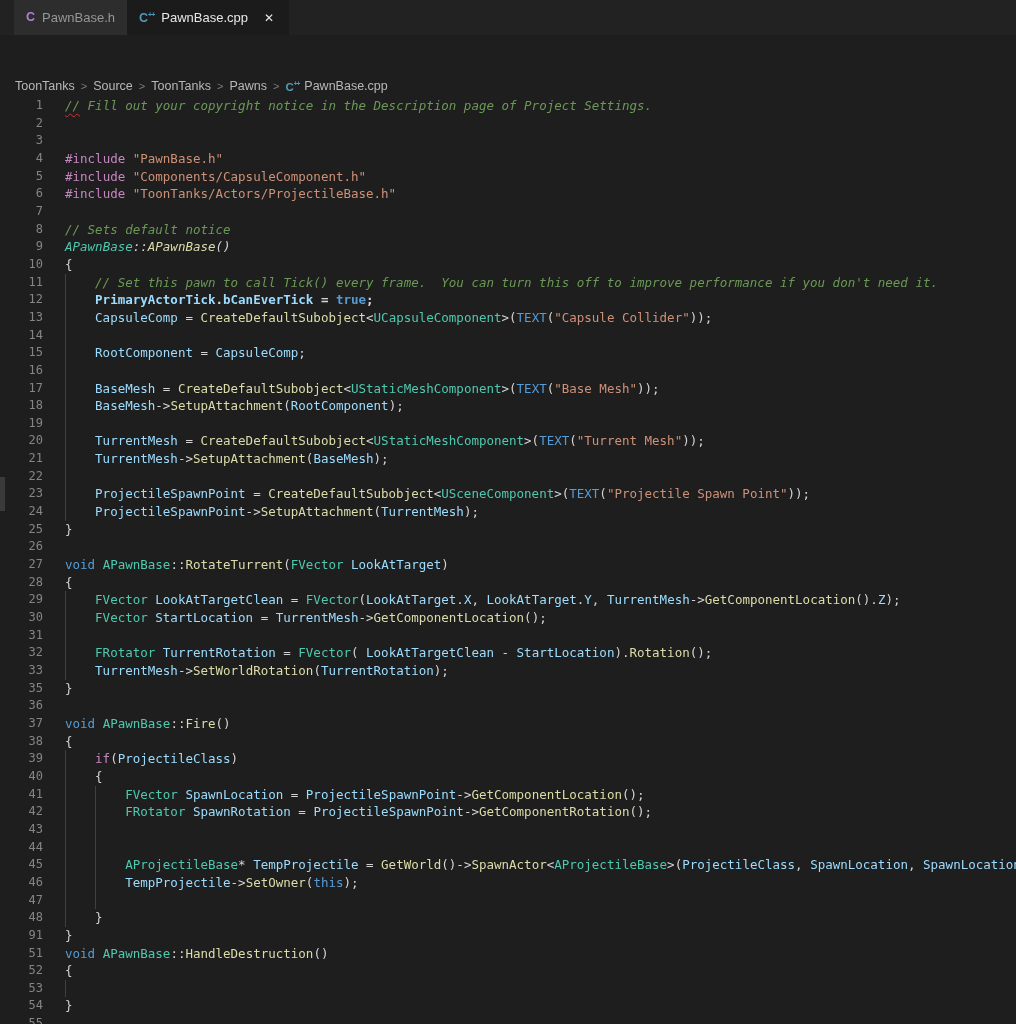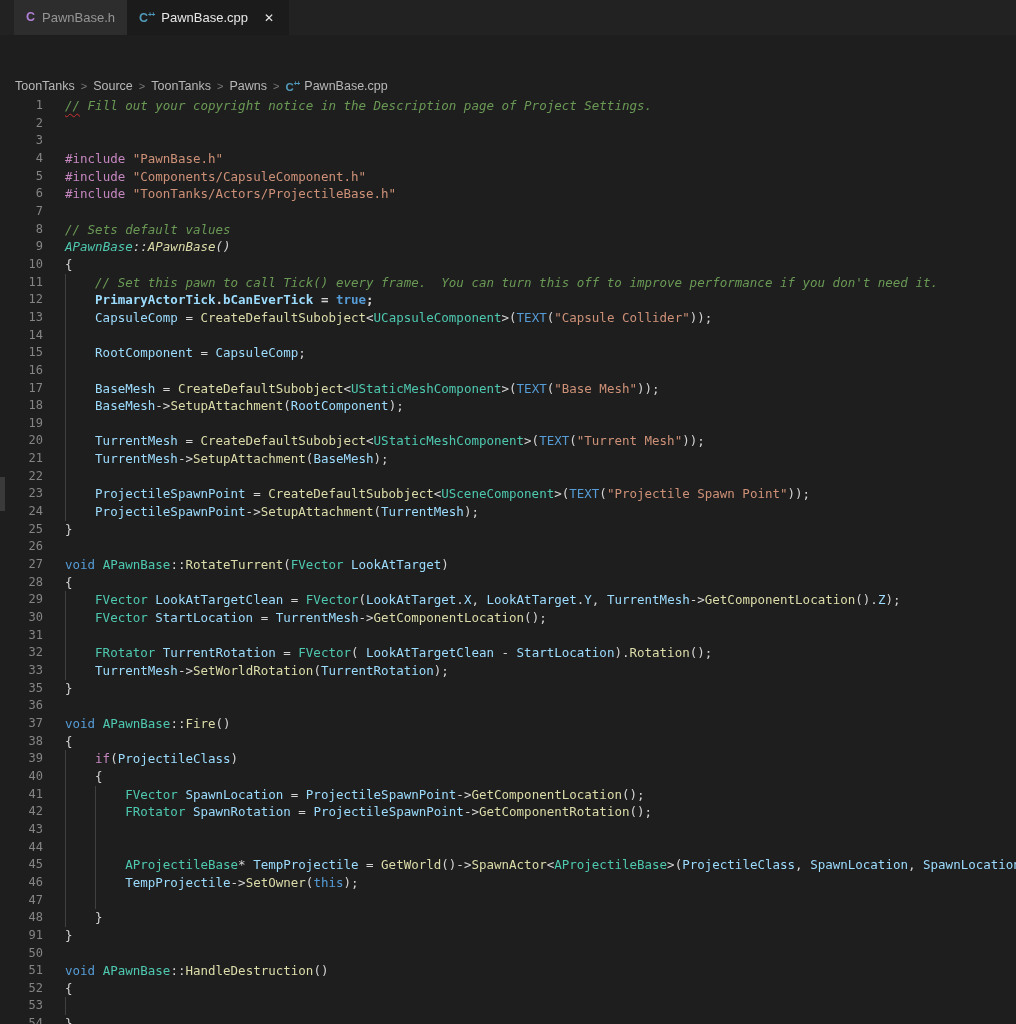--- a/index.html
+++ b/index.html
@@ -115,21 +115,21 @@
 <div class="editor">
   <div class="left-marker"></div>
   <div id="code-area">
       <div class="line"><span class="ln">1</span><span class="code" style="padding-left: 0ch;"><span class="tok cq">//</span><span class="tok c"> Fill out your copyright notice in the Description page of Project Settings.</span></span></div>
       <div class="line"><span class="ln">2</span><span class="code" style="padding-left: 0ch;"></span></div>
       <div class="line"><span class="ln">3</span><span class="code" style="padding-left: 0ch;"></span></div>
       <div class="line"><span class="ln">4</span><span class="code" style="padding-left: 0ch;"><span class="tok k">#include </span><span class="tok s">"PawnBase.h"</span></span></div>
       <div class="line"><span class="ln">5</span><span class="code" style="padding-left: 0ch;"><span class="tok k">#include </span><span class="tok s">"Components/CapsuleComponent.h"</span></span></div>
       <div class="line"><span class="ln">6</span><span class="code" style="padding-left: 0ch;"><span class="tok k">#include </span><span class="tok s">"ToonTanks/Actors/ProjectileBase.h"</span></span></div>
       <div class="line"><span class="ln">7</span><span class="code" style="padding-left: 0ch;"></span></div>
-      <div class="line"><span class="ln">8</span><span class="code" style="padding-left: 0ch;"><span class="tok c">// Sets default values</span></span></div>
+      <div class="line"><span class="ln">8</span><span class="code" style="padding-left: 0ch;"><span class="tok c">// Sets default notice</span></span></div>
       <div class="line"><span class="ln">9</span><span class="code" style="padding-left: 0ch; font-style: italic;"><span class="tok t">APawnBase</span><span class="tok p">::</span><span class="tok f">APawnBase</span><span class="tok p">()</span></span></div>
       <div class="line"><span class="ln">10</span><span class="code" style="padding-left: 0ch;"><span class="tok p">{</span></span></div>
       <div class="line"><span class="ln">11</span><span class="code" style="padding-left: 4ch;"><i class="guide" style="left: 0ch;"></i><span class="tok c">// Set this pawn to call Tick() every frame.  You can turn this off to improve performance if you don't need it.</span></span></div>
       <div class="line"><span class="ln">12</span><span class="code" style="padding-left: 4ch; font-weight: bold;"><i class="guide" style="left: 0ch;"></i><span class="tok v">PrimaryActorTick</span><span class="tok p">.</span><span class="tok v">bCanEverTick</span><span class="tok p"> = </span><span class="tok b">true</span><span class="tok p">;</span></span></div>
       <div class="line"><span class="ln">13</span><span class="code" style="padding-left: 4ch;"><i class="guide" style="left: 0ch;"></i><span class="tok v">CapsuleComp</span><span class="tok p"> = </span><span class="tok f">CreateDefaultSubobject</span><span class="tok p">&lt;</span><span class="tok t">UCapsuleComponent</span><span class="tok p">&gt;(</span><span class="tok b">TEXT</span><span class="tok p">(</span><span class="tok s">"Capsule Collider"</span><span class="tok p">));</span></span></div>
       <div class="line"><span class="ln">14</span><span class="code" style="padding-left: 0ch;"><i class="guide" style="left: 0ch;"></i></span></div>
       <div class="line"><span class="ln">15</span><span class="code" style="padding-left: 4ch;"><i class="guide" style="left: 0ch;"></i><span class="tok v">RootComponent</span><span class="tok p"> = </span><span class="tok v">CapsuleComp</span><span class="tok p">;</span></span></div>
       <div class="line"><span class="ln">16</span><span class="code" style="padding-left: 0ch;"><i class="guide" style="left: 0ch;"></i></span></div>
       <div class="line"><span class="ln">17</span><span class="code" style="padding-left: 4ch;"><i class="guide" style="left: 0ch;"></i><span class="tok v">BaseMesh</span><span class="tok p"> = </span><span class="tok f">CreateDefaultSubobject</span><span class="tok p">&lt;</span><span class="tok t">UStaticMeshComponent</span><span class="tok p">&gt;(</span><span class="tok b">TEXT</span><span class="tok p">(</span><span class="tok s">"Base Mesh"</span><span class="tok p">));</span></span></div>
       <div class="line"><span class="ln">18</span><span class="code" style="padding-left: 4ch;"><i class="guide" style="left: 0ch;"></i><span class="tok v">BaseMesh</span><span class="tok p">-&gt;</span><span class="tok f">SetupAttachment</span><span class="tok p">(</span><span class="tok v">RootComponent</span><span class="tok p">);</span></span></div>
@@ -156,20 +156,19 @@
       <div class="line"><span class="ln">40</span><span class="code" style="padding-left: 4ch;"><i class="guide" style="left: 0ch;"></i><span class="tok p">{</span></span></div>
       <div class="line"><span class="ln">41</span><span class="code" style="padding-left: 8ch;"><i class="guide" style="left: 0ch;"></i><i class="guide" style="left: 4ch;"></i><span class="tok t">FVector</span><span class="tok p"> </span><span class="tok v">SpawnLocation</span><span class="tok p"> = </span><span class="tok v">ProjectileSpawnPoint</span><span class="tok p">-&gt;</span><span class="tok f">GetComponentLocation</span><span class="tok p">();</span></span></div>
       <div class="line"><span class="ln">42</span><span class="code" style="padding-left: 8ch;"><i class="guide" style="left: 0ch;"></i><i class="guide" style="left: 4ch;"></i><span class="tok t">FRotator</span><span class="tok p"> </span><span class="tok v">SpawnRotation</span><span class="tok p"> = </span><span class="tok v">ProjectileSpawnPoint</span><span class="tok p">-&gt;</span><span class="tok f">GetComponentRotation</span><span class="tok p">();</span></span></div>
       <div class="line"><span class="ln">43</span><span class="code" style="padding-left: 0ch;"><i class="guide" style="left: 0ch;"></i><i class="guide" style="left: 4ch;"></i></span></div>
       <div class="line"><span class="ln">44</span><span class="code" style="padding-left: 0ch;"><i class="guide" style="left: 0ch;"></i><i class="guide" style="left: 4ch;"></i></span></div>
       <div class="line"><span class="ln">45</span><span class="code" style="padding-left: 8ch;"><i class="guide" style="left: 0ch;"></i><i class="guide" style="left: 4ch;"></i><span class="tok t">AProjectileBase</span><span class="tok p">* </span><span class="tok v">TempProjectile</span><span class="tok p"> = </span><span class="tok f">GetWorld</span><span class="tok p">()-&gt;</span><span class="tok f">SpawnActor</span><span class="tok p">&lt;</span><span class="tok t">AProjectileBase</span><span class="tok p">&gt;(</span><span class="tok v">ProjectileClass</span><span class="tok p">, </span><span class="tok v">SpawnLocation</span><span class="tok p">, </span><span class="tok v">SpawnLocation</span></span></div>
       <div class="line"><span class="ln">46</span><span class="code" style="padding-left: 8ch;"><i class="guide" style="left: 0ch;"></i><i class="guide" style="left: 4ch;"></i><span class="tok v">TempProjectile</span><span class="tok p">-&gt;</span><span class="tok f">SetOwner</span><span class="tok p">(</span><span class="tok b">this</span><span class="tok p">);</span></span></div>
       <div class="line"><span class="ln">47</span><span class="code" style="padding-left: 0ch;"><i class="guide" style="left: 0ch;"></i><i class="guide" style="left: 4ch;"></i></span></div>
       <div class="line"><span class="ln">48</span><span class="code" style="padding-left: 4ch;"><i class="guide" style="left: 0ch;"></i><span class="tok p">}</span></span></div>
       <div class="line"><span class="ln">91</span><span class="code" style="padding-left: 0ch;"><span class="tok p">}</span></span></div>
-      <div class="line"><span class="ln">50</span><span class="code" style="padding-left: 0ch;"></span></div>
       <div class="line"><span class="ln">51</span><span class="code" style="padding-left: 0ch;"><span class="tok b">void </span><span class="tok t">APawnBase</span><span class="tok p">::</span><span class="tok f">HandleDestruction</span><span class="tok p">()</span></span></div>
       <div class="line"><span class="ln">52</span><span class="code" style="padding-left: 0ch;"><span class="tok p">{</span></span></div>
       <div class="line"><span class="ln">53</span><span class="code" style="padding-left: 0ch;"><i class="guide" style="left: 0ch;"></i></span></div>
       <div class="line"><span class="ln">54</span><span class="code" style="padding-left: 0ch;"><span class="tok p">}</span></span></div>
       <div class="line"><span class="ln">55</span><span class="code" style="padding-left: 0ch;"></span></div>
     </div>
 </div>
 
 </body></html>

